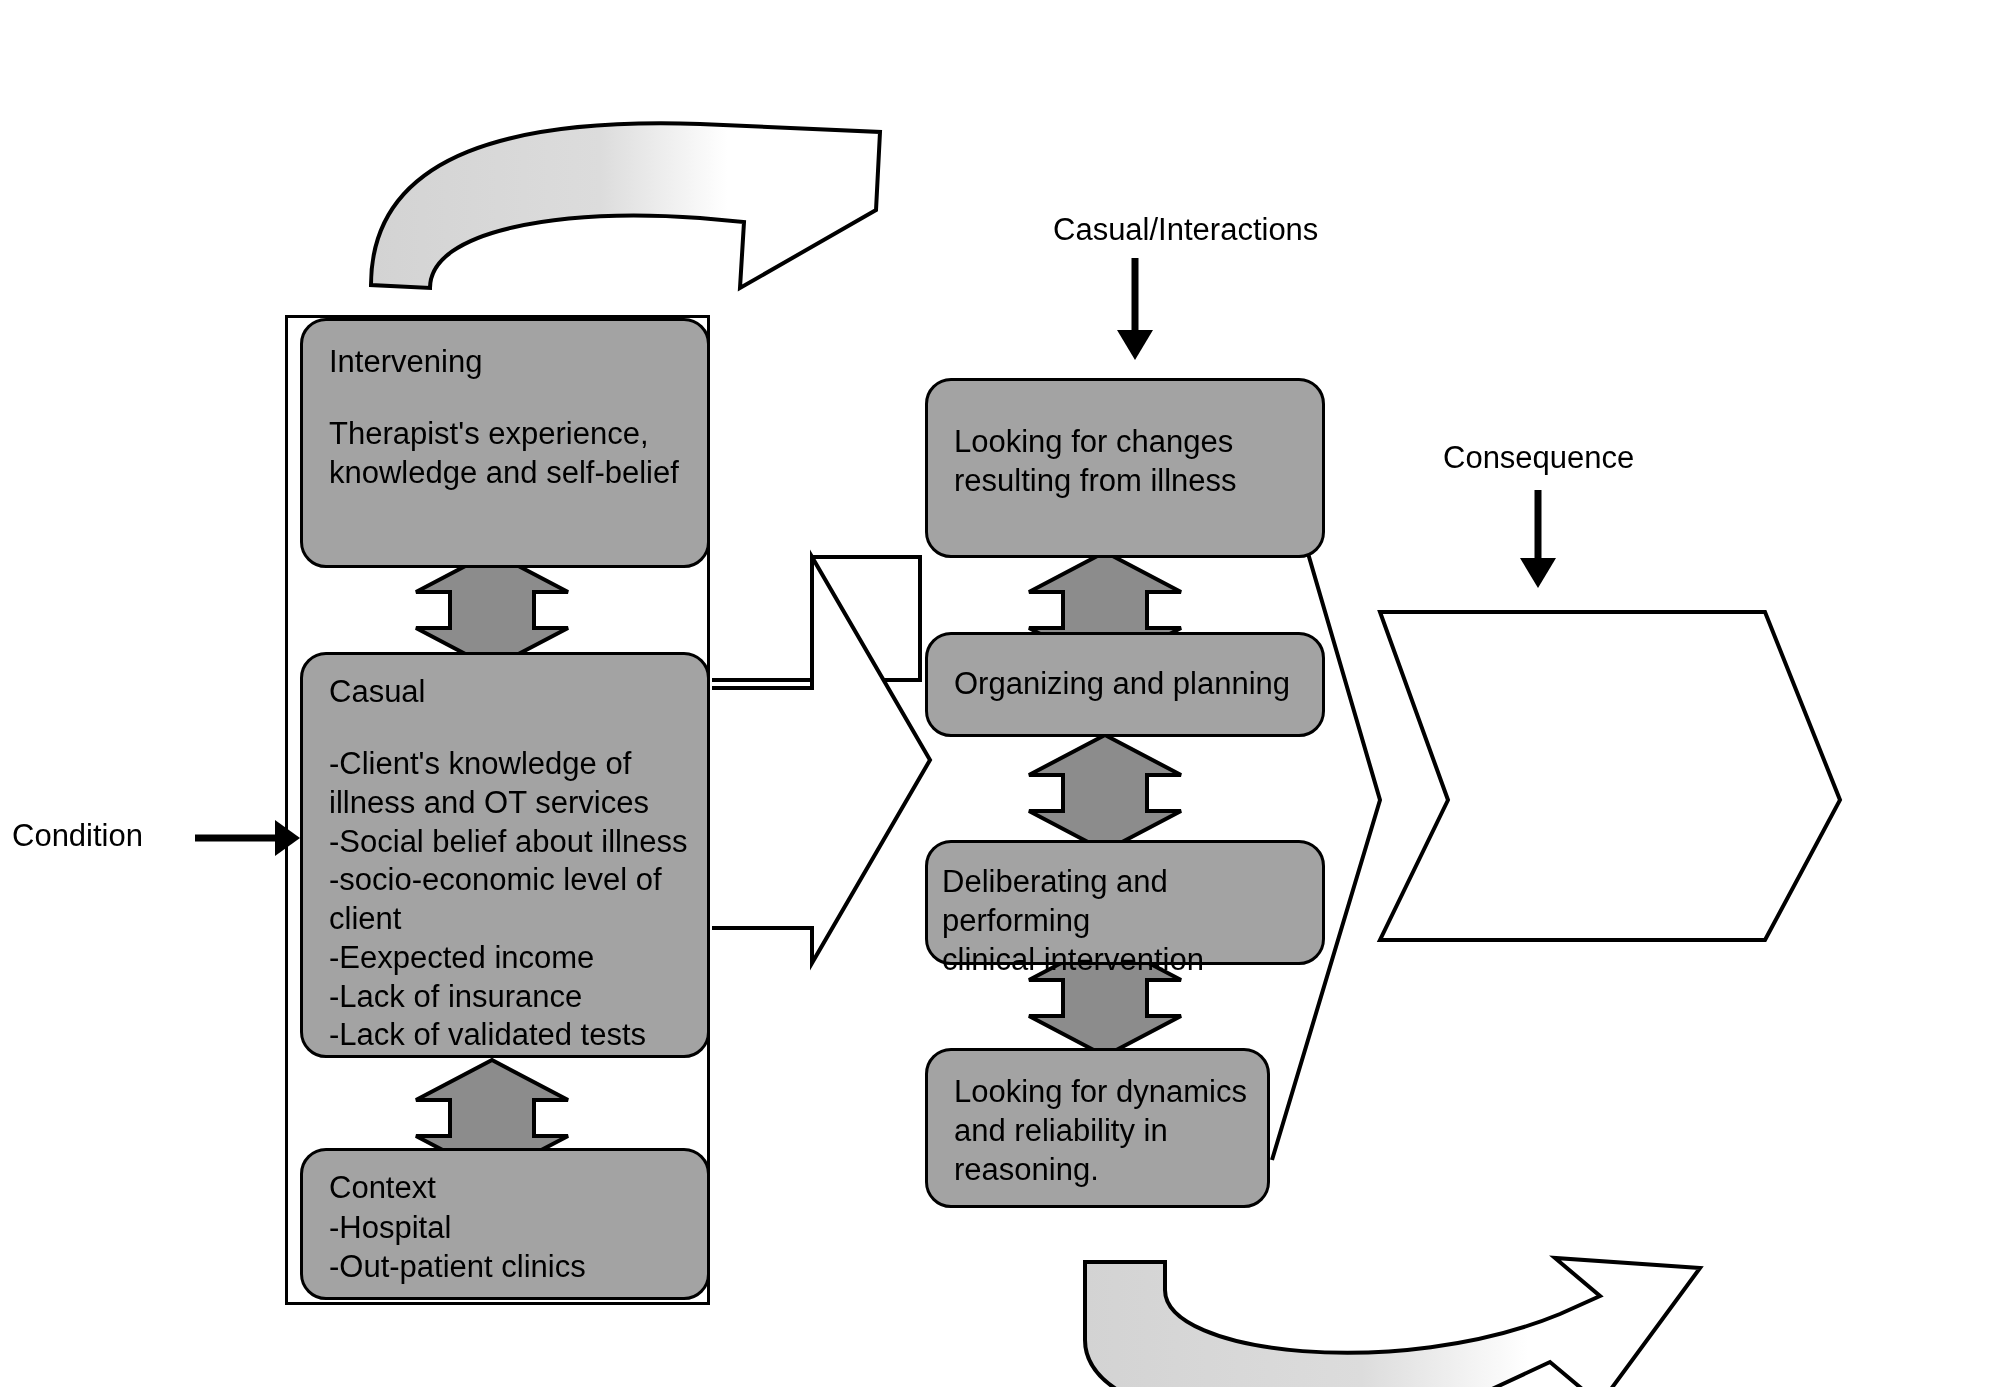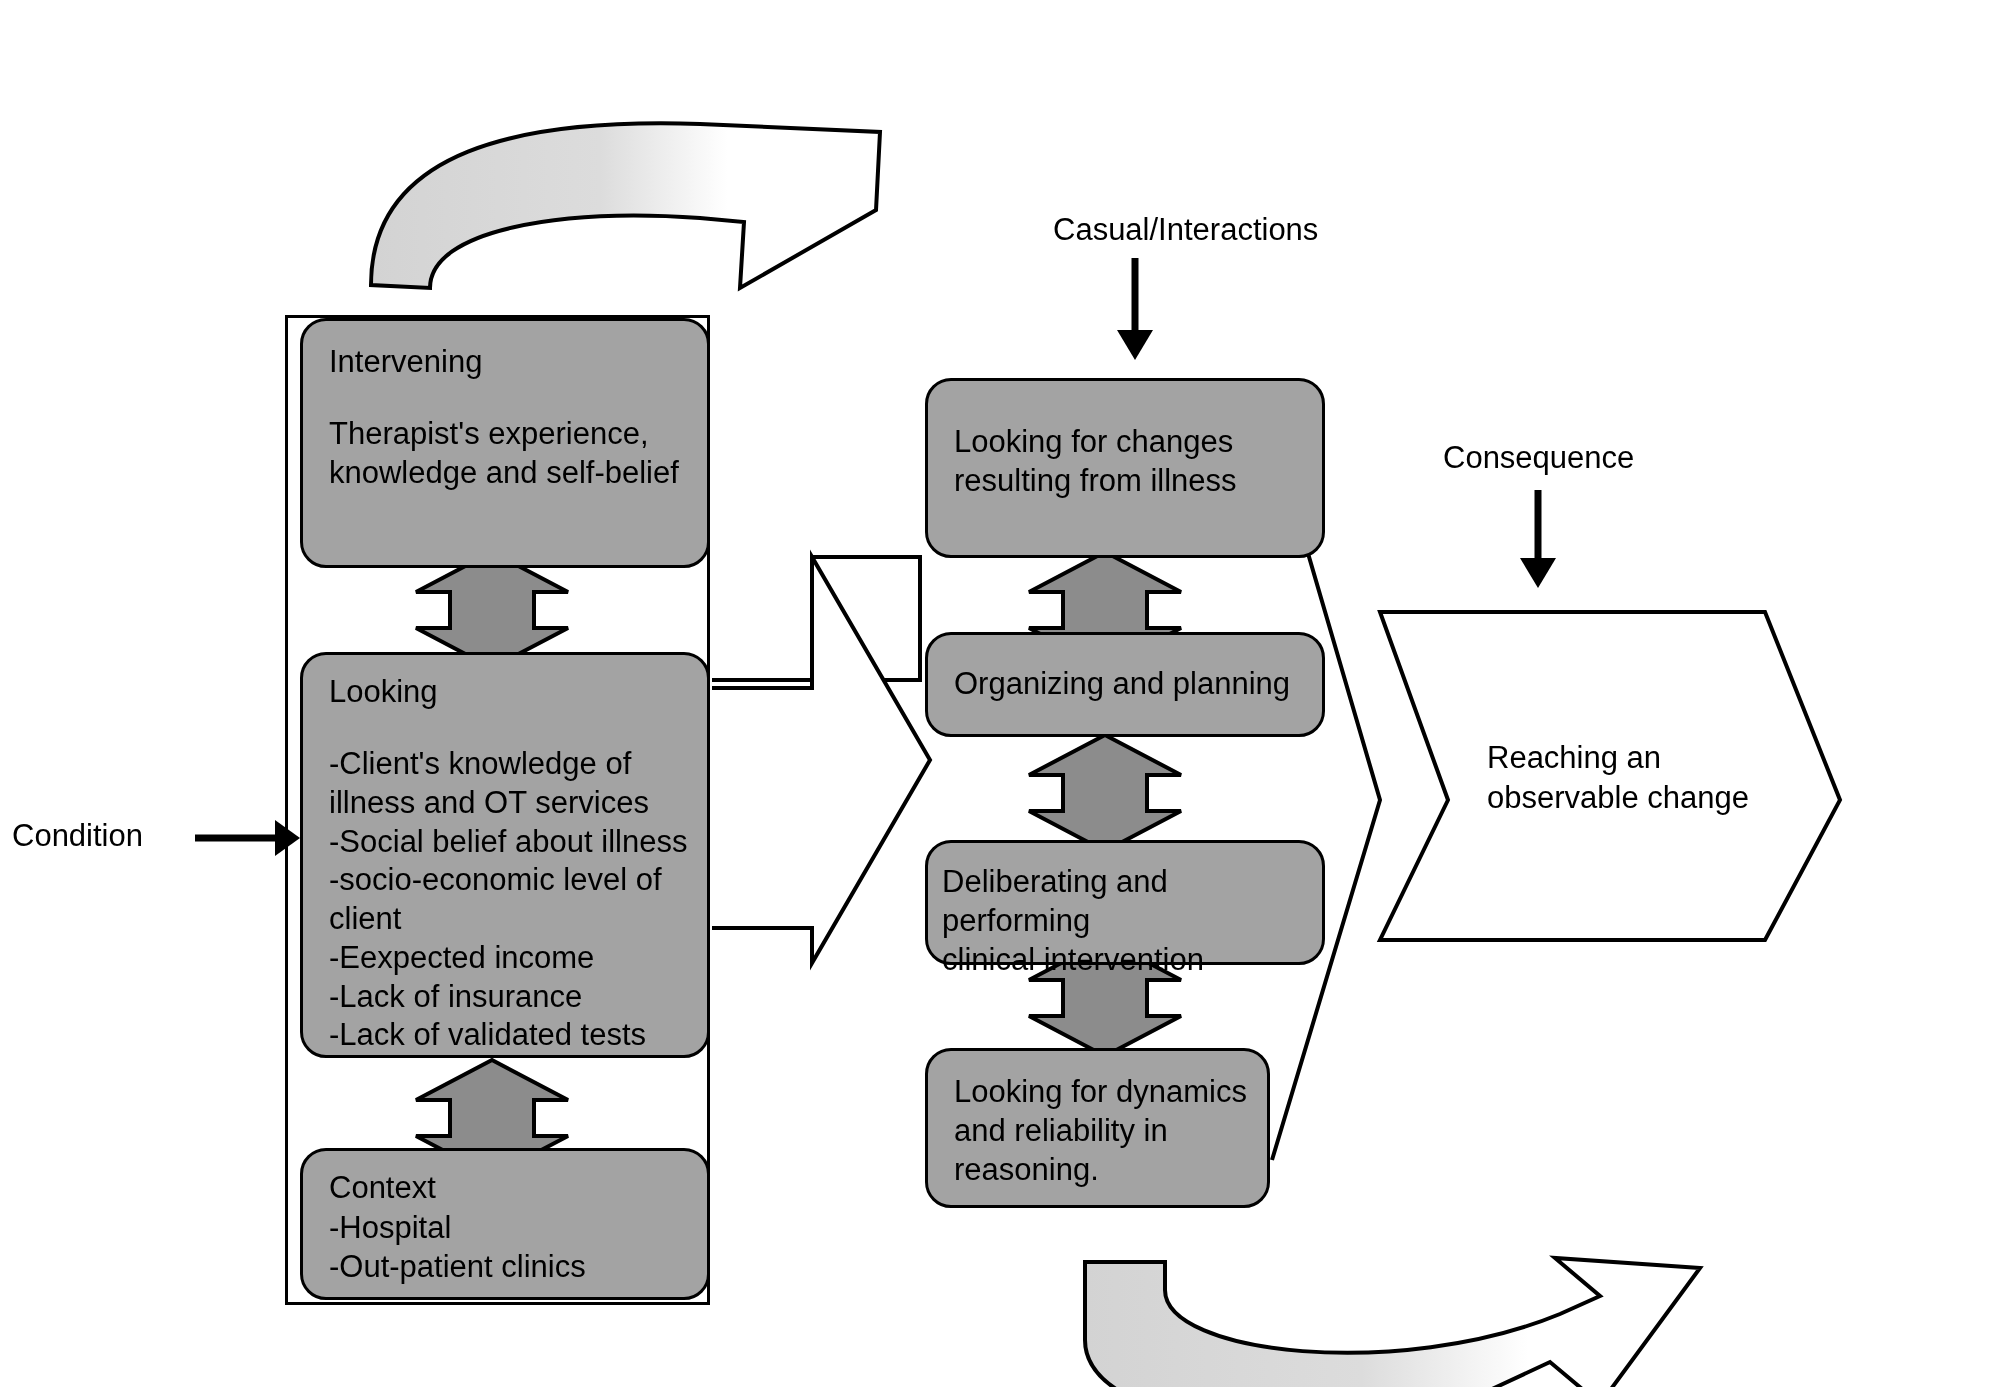--- a/index.html
+++ b/index.html
@@ -195,21 +195,21 @@
 
   <div class="grouping-frame" style="left:285px; top:315px; width:425px; height:990px;"></div>
 
   <div class="node" style="left:300px; top:318px; width:410px; height:250px;">
     <div class="txt" style="top:22px;">Intervening</div>
     <div class="txt" style="top:94px;">Therapist's experience,
 knowledge and self-belief</div>
   </div>
 
   <div class="node" style="left:300px; top:652px; width:410px; height:406px;">
-    <div class="txt" style="top:18px;">Looking</div>
+    <div class="txt" style="top:18px;">Casual</div>
     <div class="txt" style="top:90px;">-Client's knowledge of
 illness and OT services
 -Social belief about illness
 -socio-economic level of
 client
 -Eexpected income
 -Lack of insurance
 -Lack of validated tests</div>
   </div>
 
@@ -232,22 +232,20 @@
     <div class="txt" style="top:20px; left:14px;">Deliberating and performing
 clinical intervention</div>
   </div>
 
   <div class="node" style="left:925px; top:1048px; width:345px; height:160px;">
     <div class="txt" style="top:22px;">Looking for dynamics
 and reliability in
 reasoning.</div>
   </div>
 
-  <div class="chev-txt" style="left:1487px; top:738px; width:330px;">Reaching an
-observable change</div>
 
   <div class="lbl" style="left:12px; top:818px;">Condition</div>
 
   <div class="lbl" style="left:1053px; top:212px;">Casual/Interactions</div>
 
   <div class="lbl" style="left:1443px; top:440px;">Consequence</div>
 
 </div>
 
 </body></html>

